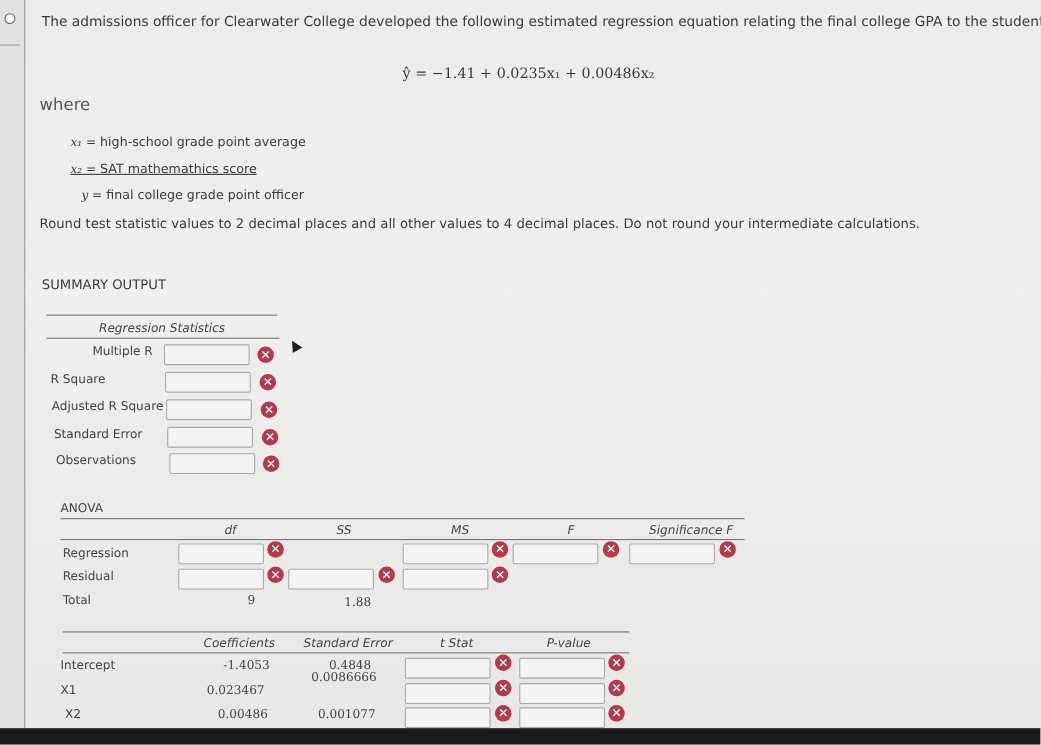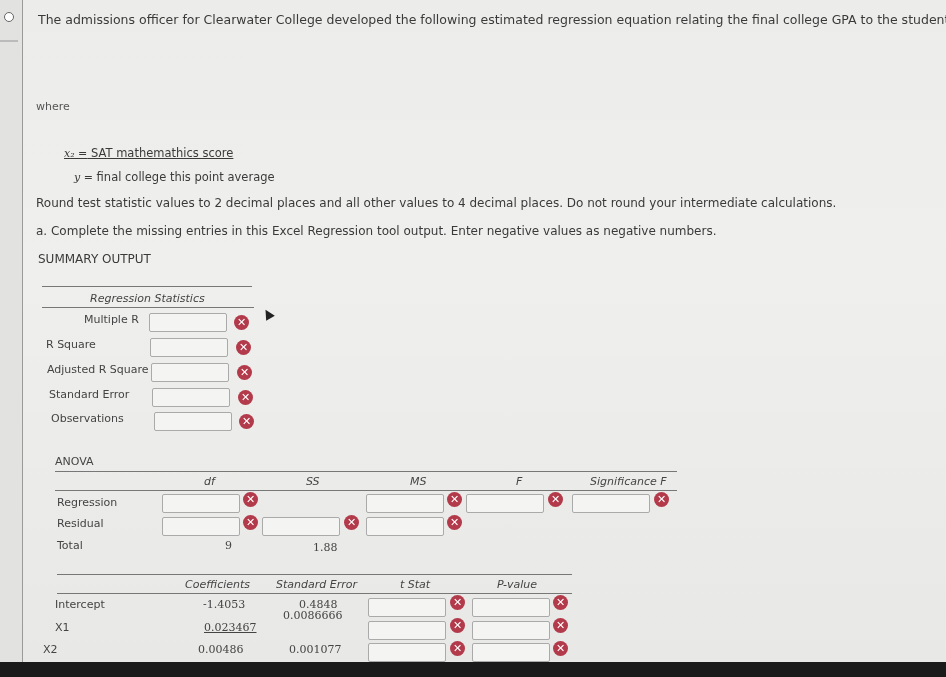--- a/index.html
+++ b/index.html
@@ -22,21 +22,21 @@
       position: absolute; left: 4px; top: 12px; width: 8px; height: 8px;
       border-radius: 50%; border: 1px solid #666; background: #fff;
     }
     .gutter-line { position: absolute; left: 0; top: 40px; width: 18px; height: 2px; background: #bbb; }
     .bottom-black { position: absolute; left: 0; top: 662px; width: 946px; height: 15px; background: #1a1a1a; }
 
     .t { position: absolute; font-size: 12px; white-space: nowrap; }
     .intro { left: 38px; top: 12px; font-size: 12.5px; }
     .intro2 { left: 38px; top: 37px; font-size: 12.5px; }
     .equation { left: 366px; top: 60px; font-family: "DejaVu Serif", serif; font-size: 13px; }
-    .where { left: 36px; top: 100px; font-size: 11px; color: #555; text-align: center; }
+    .where { left: 36px; top: 86px; font-size: 15px; color: #555; text-align: center; }
     .var { font-size: 11.5px; }
     .var .sym { font-family: "DejaVu Serif", serif; font-style: italic; font-size: 11px; }
     .round { left: 36px; top: 196px; font-size: 12px; }
     .parta { left: 36px; top: 224px; font-size: 12px; }
     .summary { left: 38px; top: 252px; font-size: 12px; }
 
     .hline { position: absolute; height: 1px; background: #777; }
     .hdr { position: absolute; font-size: 11px; font-style: italic; white-space: nowrap; color: #444; }
     .lbl { position: absolute; font-size: 11px; white-space: nowrap; color: #444; }
     .num { position: absolute; font-family: "DejaVu Serif", serif; font-size: 11px; white-space: nowrap; color: #444; }
@@ -59,33 +59,37 @@
 <body>
 
 <div class="page">
   <div class="leftgutter">
     <div class="gutter-icon"></div>
     <div class="gutter-line"></div>
   </div>
   <div class="leftbar"></div>
 
   <div class="t intro">The admissions officer for Clearwater College developed the following estimated regression equation relating the final college GPA to the student's SAT</div>
+  <div class="t equation">ŷ = −1.41 + 0.0235x₁ + 0.00486x₂</div>
   <div class="t where">where</div>
 
+  <div class="t var" style="left:64px; top:122px;">
+    <span class="sym">x₁ =</span>
+    <span>high-school grade point average</span>
+  </div>
   <div class="t var" style="left:64px; top:146px;text-decoration:underline;">
     <span class="sym">x₂ =</span>
     <span>SAT mathemathics score</span>
   </div>
   <div class="t var" style="left:74px; top:170px;">
     <span class="sym">y =</span>
-    <span>final college this point average</span>
+    <span>final college grade point officer</span>
   </div>
 
   <div class="t round">Round test statistic values to 2 decimal places and all other values to 4 decimal places. Do not round your intermediate calculations.</div>
-  <div class="t parta">a. Complete the missing entries in this Excel Regression tool output. Enter negative values as negative numbers.</div>
   <div class="t summary">SUMMARY OUTPUT</div>
 
   <div class="hline" style="left:42px; top:286px; width:210px;"></div>
   <div class="hdr" style="left:90px; top:292px;">Regression Statistics</div>
   <div class="hline" style="left:42px; top:307px; width:212px;"></div>
 
   <div class="lbl" style="left:44px; top:313px;margin-left:40px;">Multiple R</div>
   <input class="box" style="left: 149px; top: 313px;" value="">
   <div class="x" style="left:234px; top:315px;">✕</div>
 
@@ -148,28 +152,28 @@
 
   <div class="lbl" style="left:55px; top:598px;">Intercept</div>
   <div class="num" style="left:203px; top:598px;">-1.4053</div>
   <div class="num" style="left:299px; top:598px;">0.4848</div>
   <input class="box" style="left: 368px; top: 598px;" value="">
   <div class="x" style="left:450px; top:595px;">✕</div>
   <input class="box" style="left: 472px; top: 598px;" value="">
   <div class="x" style="left:553px; top:595px;">✕</div>
 
   <div class="lbl" style="left:55px; top:621px;">X1</div>
-  <div class="num" style="left:204px; top:621px;text-decoration:underline;">0.023467</div>
+  <div class="num" style="left:188px; top:621px;">0.023467</div>
   <div class="num" style="left:283px; top:609px;">0.0086666</div>
   <input class="box" style="left: 368px; top: 621px;" value="">
   <div class="x" style="left:450px; top:618px;">✕</div>
   <input class="box" style="left: 472px; top: 621px;" value="">
   <div class="x" style="left:553px; top:618px;">✕</div>
 
-  <div class="lbl" style="left:43px; top:643px;">X2</div>
+  <div class="lbl" style="left:59px; top:643px;">X2</div>
   <div class="num" style="left:198px; top:643px;">0.00486</div>
   <div class="num" style="left:289px; top:643px;">0.001077</div>
   <input class="box" style="left: 368px; top: 643px;" value="">
   <div class="x" style="left:450px; top:641px;">✕</div>
   <input class="box" style="left: 472px; top: 643px;" value="">
   <div class="x" style="left:553px; top:641px;">✕</div>
 </div>
 <div class="bottom-black"></div>
 
 </body></html>

